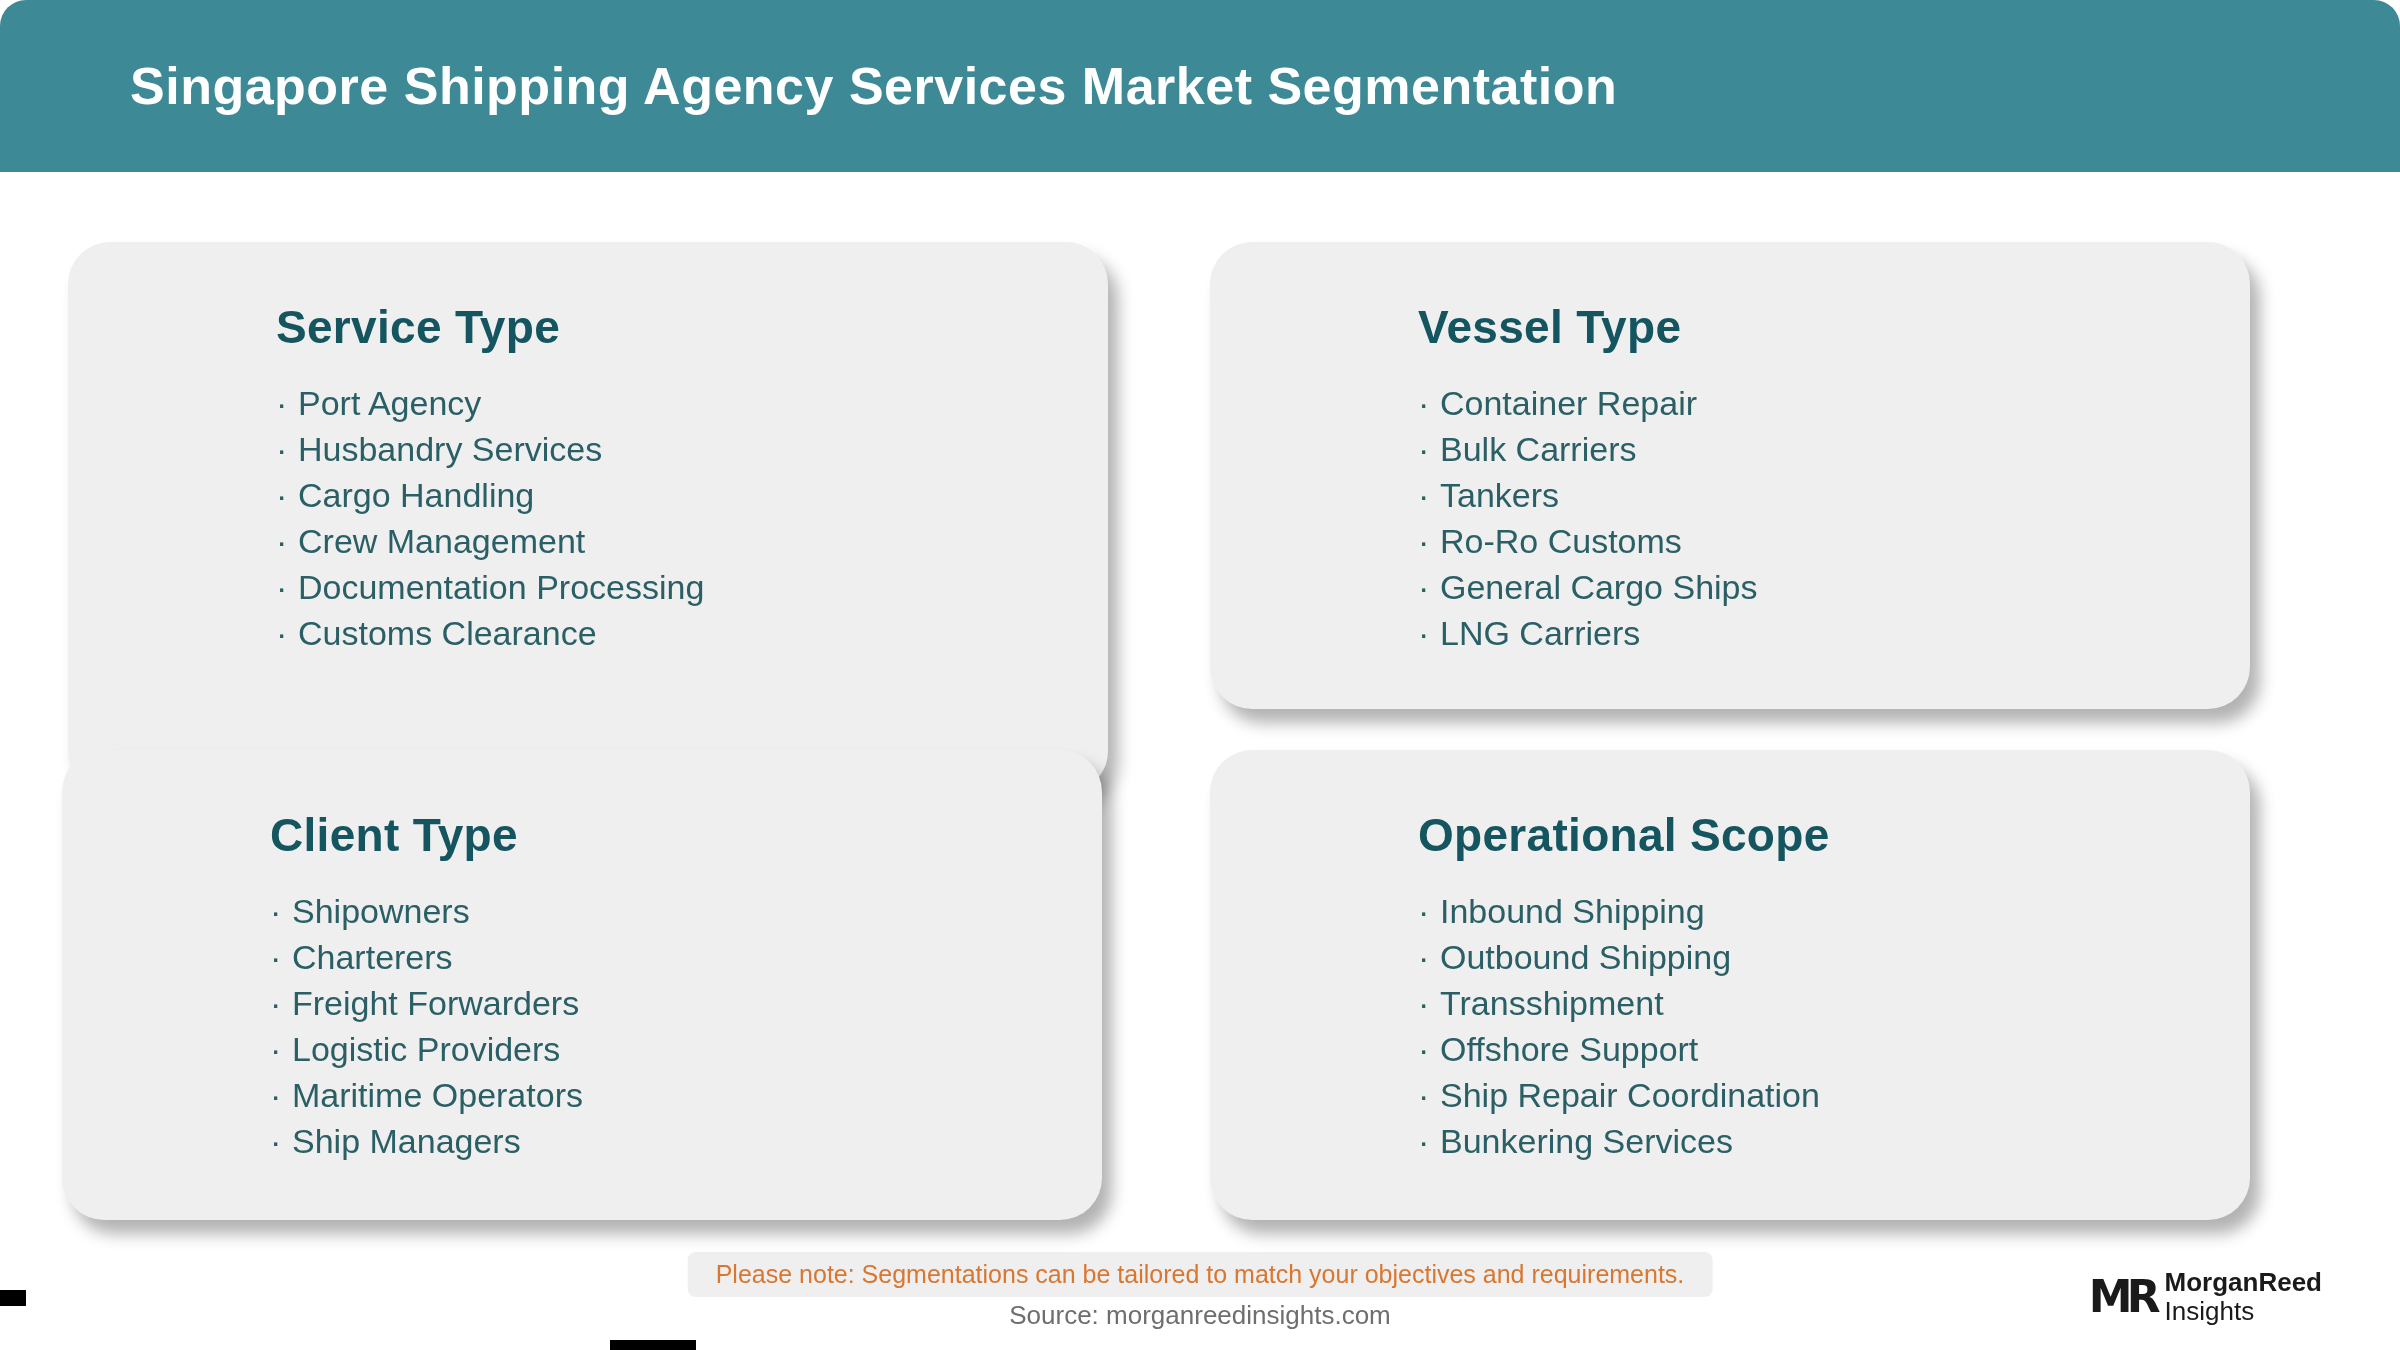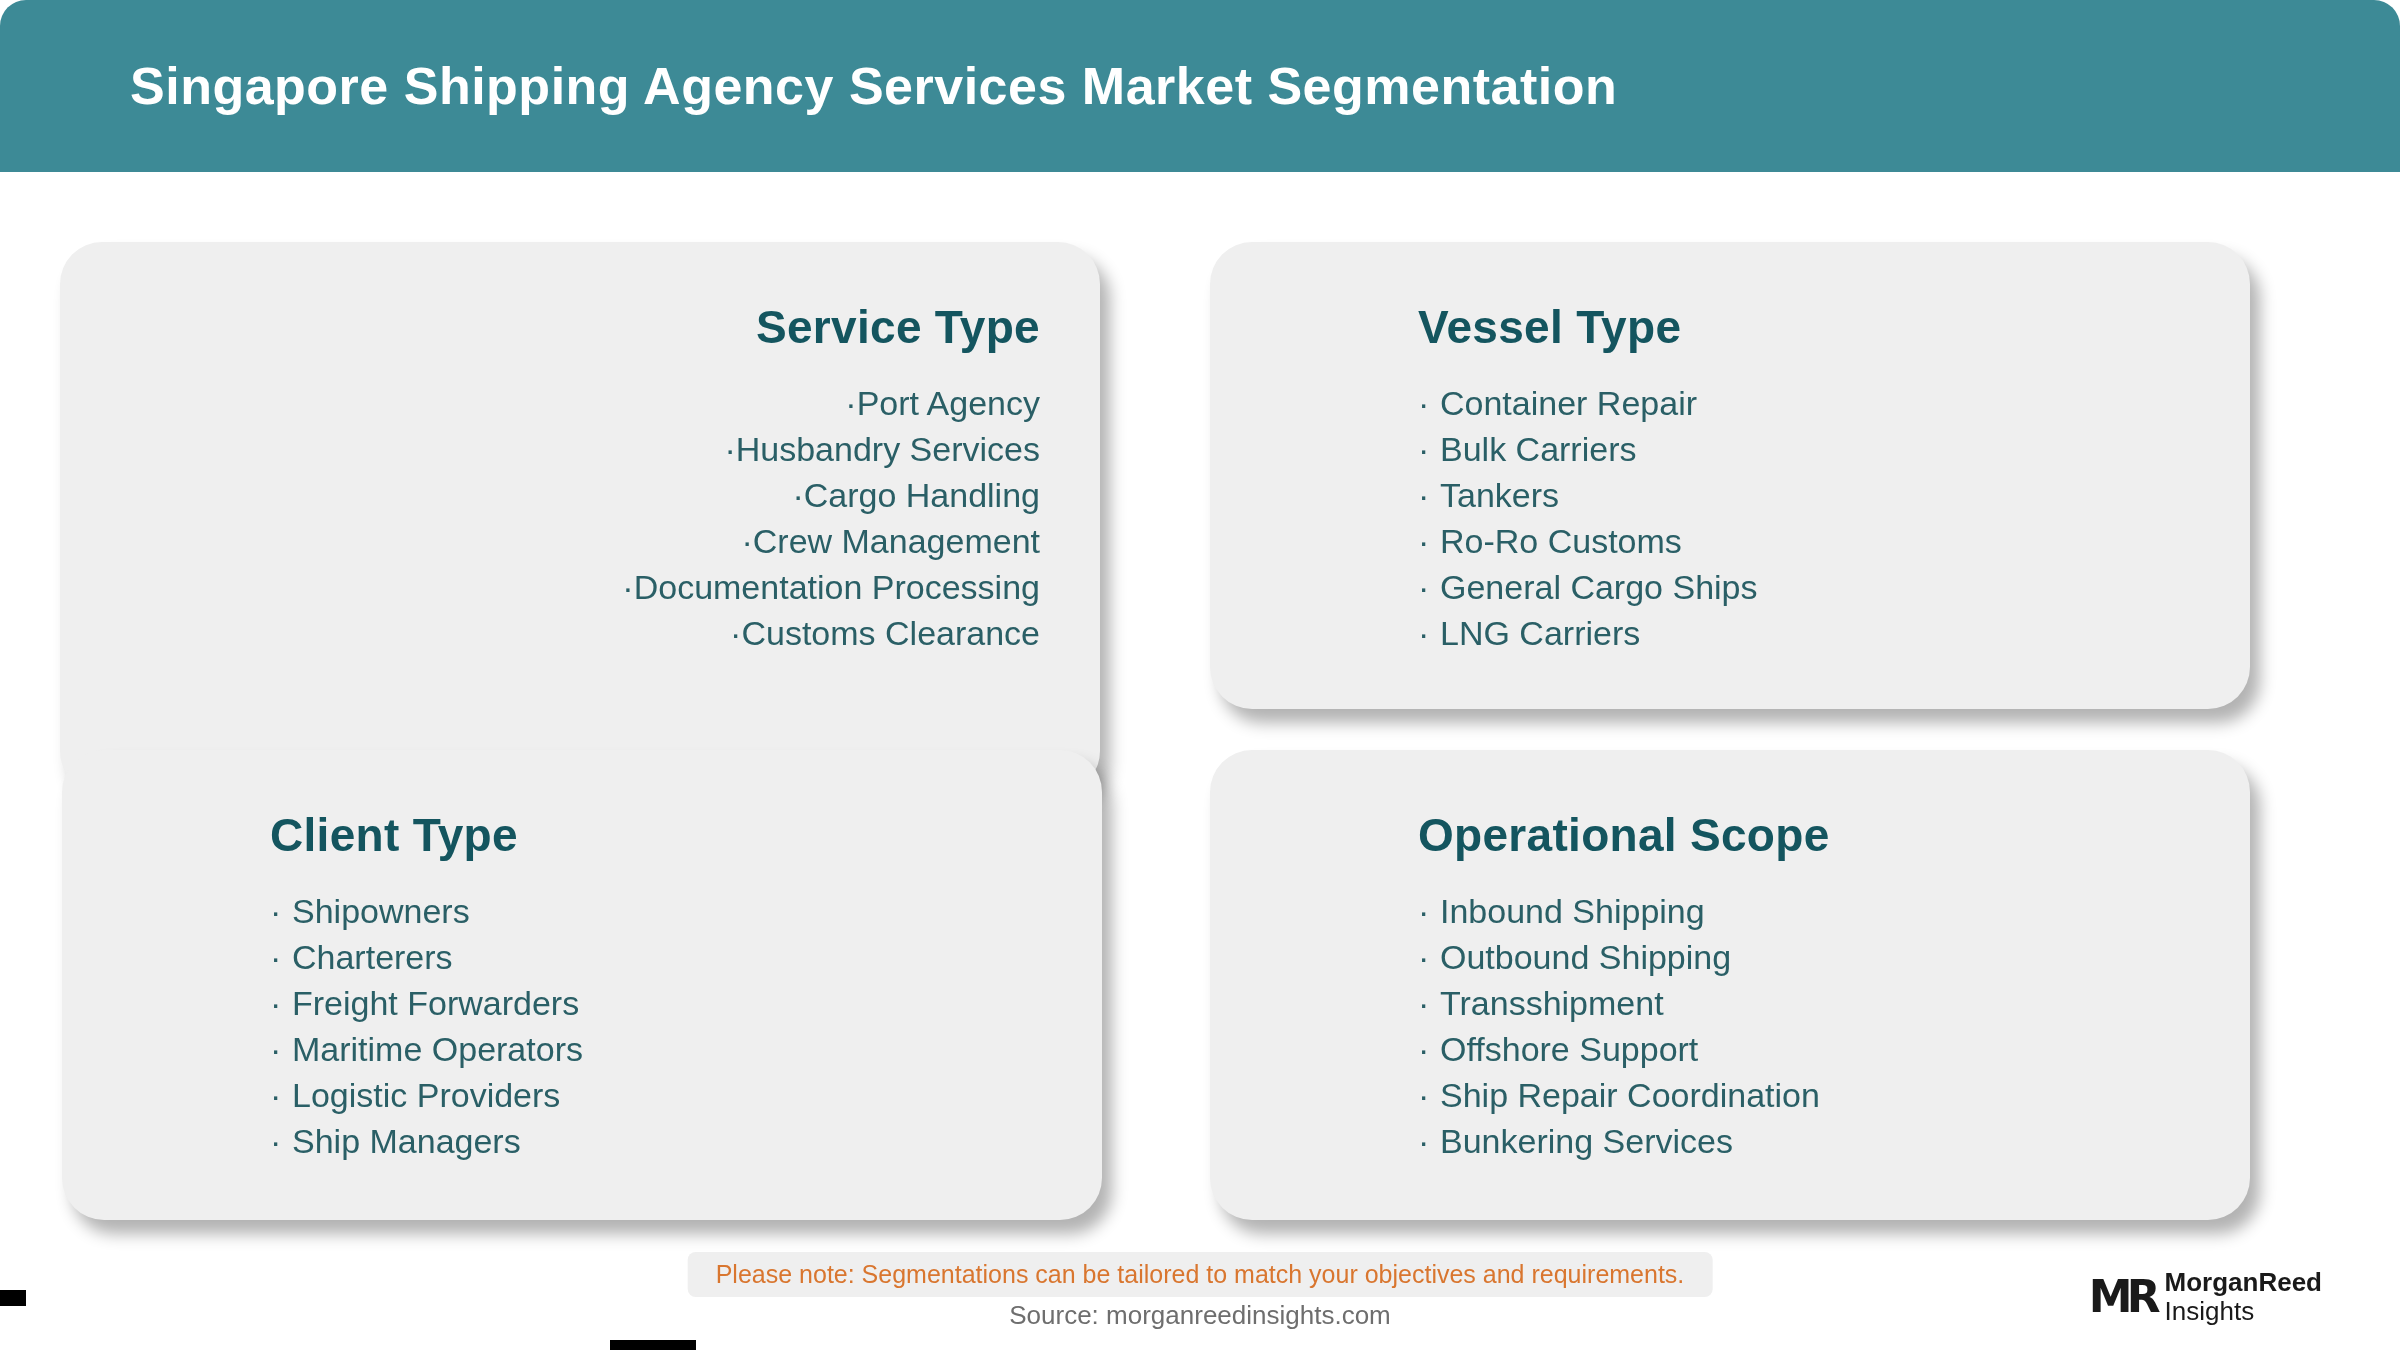--- a/index.html
+++ b/index.html
@@ -38,21 +38,21 @@
   
   .card {
     position: absolute;
     width: 1040px;
     background: #efefef;
     border-radius: 42px;
     box-shadow: 10px 14px 16px rgba(0,0,0,0.30);
     box-sizing: border-box;
     padding: 58px 60px 40px 208px;
   }
-  .card.c0 { left: 60px;   top: 242px; height: 551px; text-align: right; }
+  .card.c0 { left: 68px;   top: 242px; height: 551px; }
   .card.c1 { left: 1210px; top: 242px; height: 467px; }
   .card.c2 { left: 62px;   top: 750px; height: 470px; }
   .card.c3 { left: 1210px; top: 750px; height: 470px; }
 
   .card-title {
     color: #14555f;
     font-size: 46px;
     font-weight: 700;
     margin: 0 0 26px 0;
     letter-spacing: 0.3px;
@@ -168,22 +168,22 @@
         <li><span class="bullet">·</span><span>LNG Carriers</span></li>
       </ul>
   </div>
 
   <div class="card c2">
     <h2 class="card-title">Client Type</h2>
     <ul class="seg-list">
         <li><span class="bullet">·</span><span>Shipowners</span></li>
         <li><span class="bullet">·</span><span>Charterers</span></li>
         <li><span class="bullet">·</span><span>Freight Forwarders</span></li>
+        <li><span class="bullet">·</span><span>Logistic Providers</span></li>
         <li><span class="bullet">·</span><span>Maritime Operators</span></li>
-        <li><span class="bullet">·</span><span>Logistic Providers</span></li>
         <li><span class="bullet">·</span><span>Ship Managers</span></li>
       </ul>
   </div>
 
   <div class="card c3">
     <h2 class="card-title">Operational Scope</h2>
     <ul class="seg-list">
         <li><span class="bullet">·</span><span>Inbound Shipping</span></li>
         <li><span class="bullet">·</span><span>Outbound Shipping</span></li>
         <li><span class="bullet">·</span><span>Transshipment</span></li>

